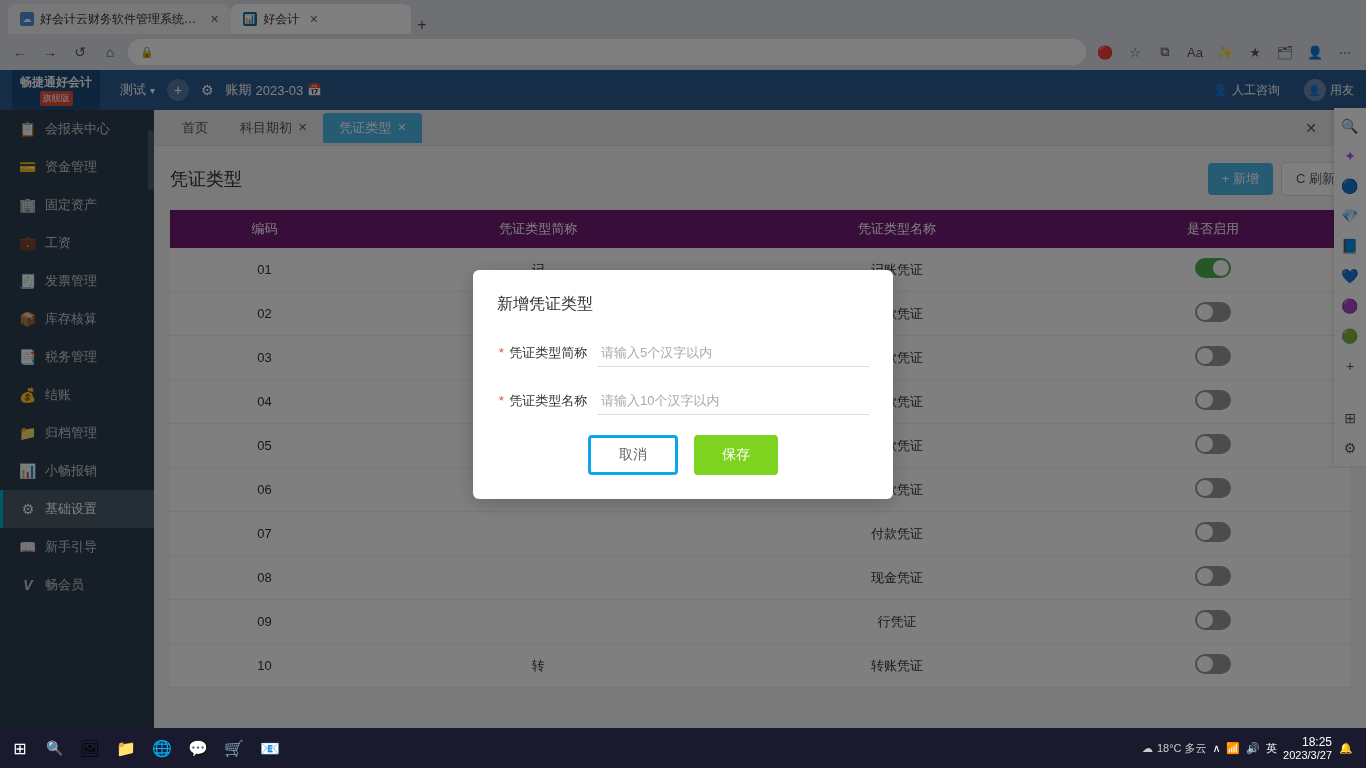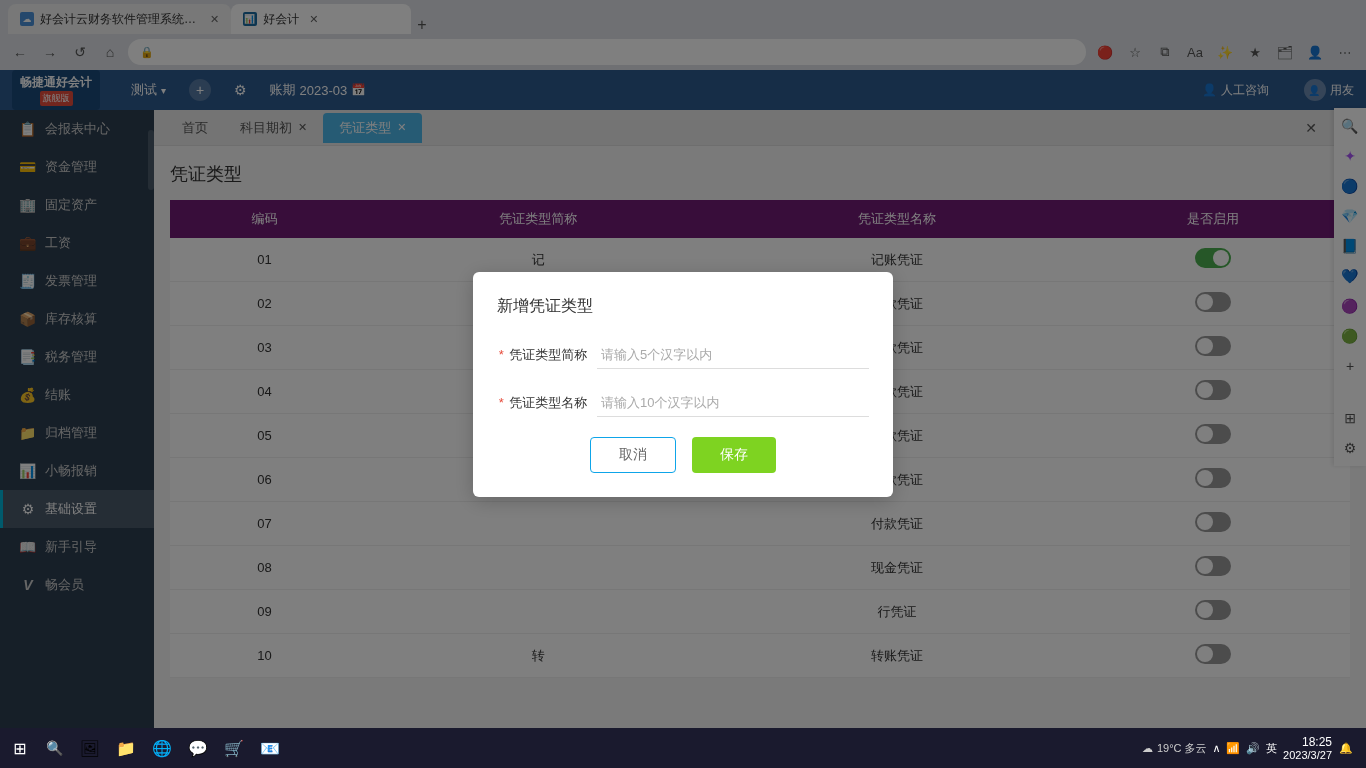--- a/index.html
+++ b/index.html
@@ -18,21 +18,21 @@
     .browser-action-icon { width: 26px; height: 26px; display: flex; align-items: center; justify-content: center; color: #555; font-size: 13px; cursor: pointer; border-radius: 4px; }
 
     
     .right-sidebar { position: fixed; right: 0; top: 108px; width: 32px; background: #fff; display: flex; flex-direction: column; align-items: center; gap: 2px; padding: 4px 0; box-shadow: -2px 0 4px rgba(0,0,0,0.1); z-index: 100; }
     .right-sidebar-icon { width: 28px; height: 28px; display: flex; align-items: center; justify-content: center; font-size: 14px; cursor: pointer; color: #555; }
 
     
     .app-container { display: flex; height: calc(768px - 108px); }
 
     
-    .app-header { background: #2d5a8e; color: white; height: 40px; display: flex; align-items: center; padding: 0 12px; gap: 23px; position: relative; }
+    .app-header { background: #2d5a8e; color: white; height: 40px; display: flex; align-items: center; padding: 0 12px; gap: 12px; position: relative; }
     .app-logo { display: flex; flex-direction: column; align-items: center; background: #1a4a7a; padding: 4px 8px; border-radius: 4px; margin-right: 8px; }
     .app-logo-text { font-size: 12px; font-weight: bold; color: #fff; }
     .app-logo-badge { font-size: 9px; background: #e74c3c; color: white; padding: 1px 3px; border-radius: 2px; }
     .workspace-selector { display: flex; align-items: center; gap: 4px; color: white; font-size: 13px; cursor: pointer; }
     .workspace-arrow { font-size: 10px; }
     .header-add-btn { width: 22px; height: 22px; background: rgba(255,255,255,0.2); border-radius: 50%; display: flex; align-items: center; justify-content: center; cursor: pointer; color: white; font-size: 14px; }
     .header-gear { color: white; cursor: pointer; font-size: 14px; }
     .period-info { display: flex; align-items: center; gap: 4px; color: white; font-size: 13px; }
     .period-icon { font-size: 12px; color: #a0d0ff; }
     .header-spacer { flex: 1; }
@@ -75,21 +75,21 @@
     
     .modal-overlay { position: fixed; top: 0; left: 0; width: 100%; height: 100%; background: rgba(0,0,0,0.5); z-index: 1000; display: flex; align-items: center; justify-content: center; }
     .modal { background: white; border-radius: 6px; width: 420px; padding: 24px; position: relative; box-shadow: 0 4px 20px rgba(0,0,0,0.2); }
     .modal-title { font-size: 16px; color: #333; margin-bottom: 24px; font-weight: normal; }
     .form-row { display: flex; align-items: center; margin-bottom: 20px; }
     .form-label { font-size: 13px; color: #333; width: 100px; text-align: center; padding-right: 8px; flex-shrink: 0; }
     .required-mark { color: #e74c3c; margin-right: 2px; }
     .form-input { flex: 1; border: none; border-bottom: 1px solid #ddd; padding: 6px 4px; font-size: 13px; color: #333; outline: none; }
     .form-input::placeholder { color: #aaa; }
     .modal-footer { display: flex; justify-content: center; gap: 16px; margin-top: 8px; }
-    .btn-cancel { background: white; color: #666; border: 1px solid #0ea5e9; padding: 8px 28px; border-radius: 4px; cursor: pointer; font-size: 14px; }
+    .btn-cancel { background: white; color: #666; border: 3px solid #0ea5e9; padding: 8px 28px; border-radius: 4px; cursor: pointer; font-size: 14px; }
     .btn-save { background: #7ed321; color: white; border: none; padding: 8px 28px; border-radius: 4px; cursor: pointer; font-size: 14px; }
 
     
     .taskbar { background: #1a1a2e; height: 40px; display: flex; align-items: center; padding: 0 4px; gap: 4px; position: fixed; bottom: 0; left: 0; right: 0; z-index: 9999; }
     .taskbar-start { width: 32px; height: 32px; display: flex; align-items: center; justify-content: center; color: white; font-size: 16px; cursor: pointer; }
     .taskbar-search { width: 30px; height: 30px; display: flex; align-items: center; justify-content: center; color: white; font-size: 14px; cursor: pointer; }
     .taskbar-icon { width: 32px; height: 32px; display: flex; align-items: center; justify-content: center; cursor: pointer; font-size: 16px; border-radius: 4px; }
     .taskbar-spacer { flex: 1; }
     .taskbar-tray { display: flex; align-items: center; gap: 6px; color: white; font-size: 11px; padding: 0 8px; }
     .taskbar-time { text-align: right; }
@@ -246,20 +246,24 @@
       </div>
       <div class="tab-area-actions">
         <button class="tab-area-btn">✕</button>
         <button class="tab-area-btn">⛶</button>
       </div>
     </div>
 
     <div class="content-area">
       <div class="page-header">
         <h1 class="page-title">凭证类型</h1>
+        <div class="header-actions">
+          <button class="btn-new">+ 新增</button>
+          <button class="btn-refresh">C 刷新</button>
+        </div>
       </div>
 
       <table class="data-table">
         <thead>
           <tr>
             <th>编码</th>
             <th>凭证类型简称</th>
             <th>凭证类型名称</th>
             <th>是否启用</th>
           </tr>
@@ -379,21 +383,21 @@
   <div class="taskbar-icon">🖼</div>
   <div class="taskbar-icon" style="color:#f0c040;">📁</div>
   <div class="taskbar-icon" style="color:#4a90d9;">🌐</div>
   <div class="taskbar-icon" style="color:#2dc100;">💬</div>
   <div class="taskbar-icon">🛒</div>
   <div class="taskbar-icon">📧</div>
   <div class="taskbar-spacer"></div>
   <div class="taskbar-tray">
     <div class="taskbar-weather">
       <span>☁</span>
-      <span>19°C 多云</span>
+      <span>18°C 多云</span>
     </div>
     <span>∧</span>
     <span>📶</span>
     <span>🔊</span>
     <span>英</span>
     <div class="taskbar-time">
       <div class="time">18:25</div>
       <div class="date">2023/3/27</div>
     </div>
     <div class="taskbar-notification">🔔</div>

